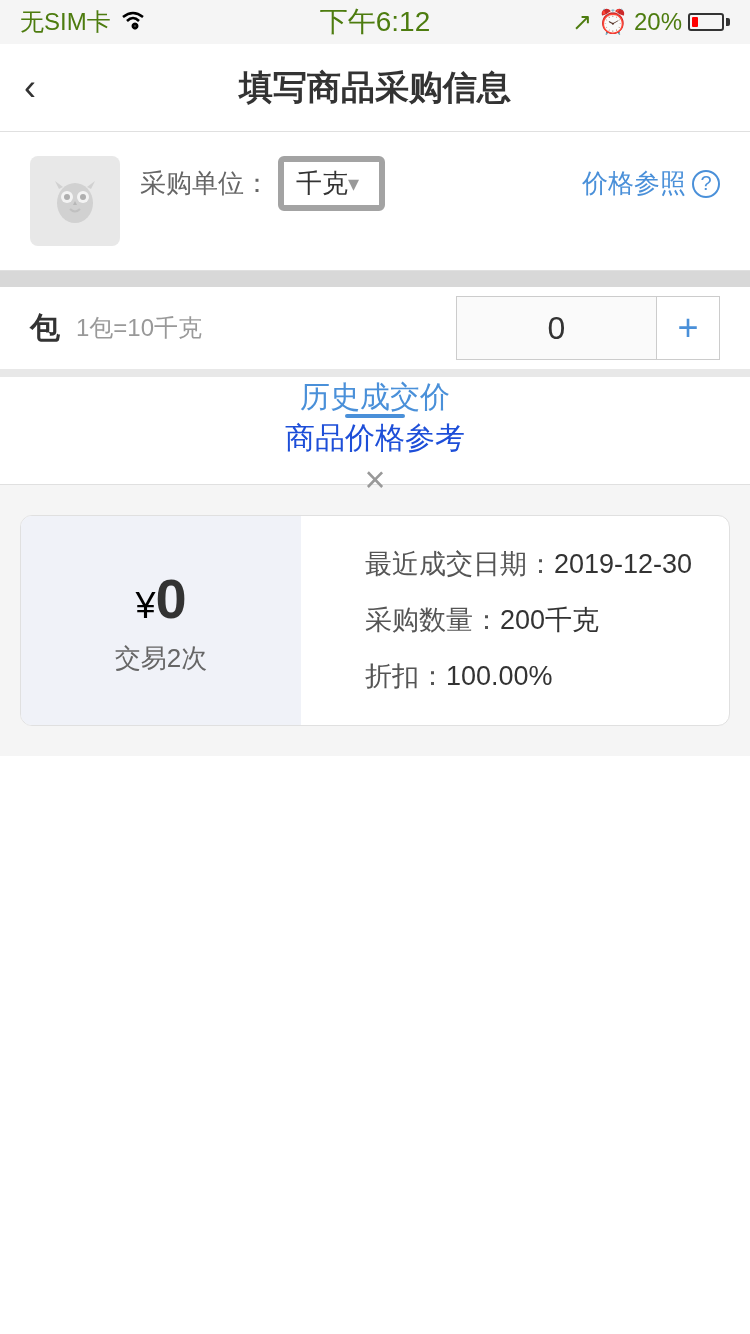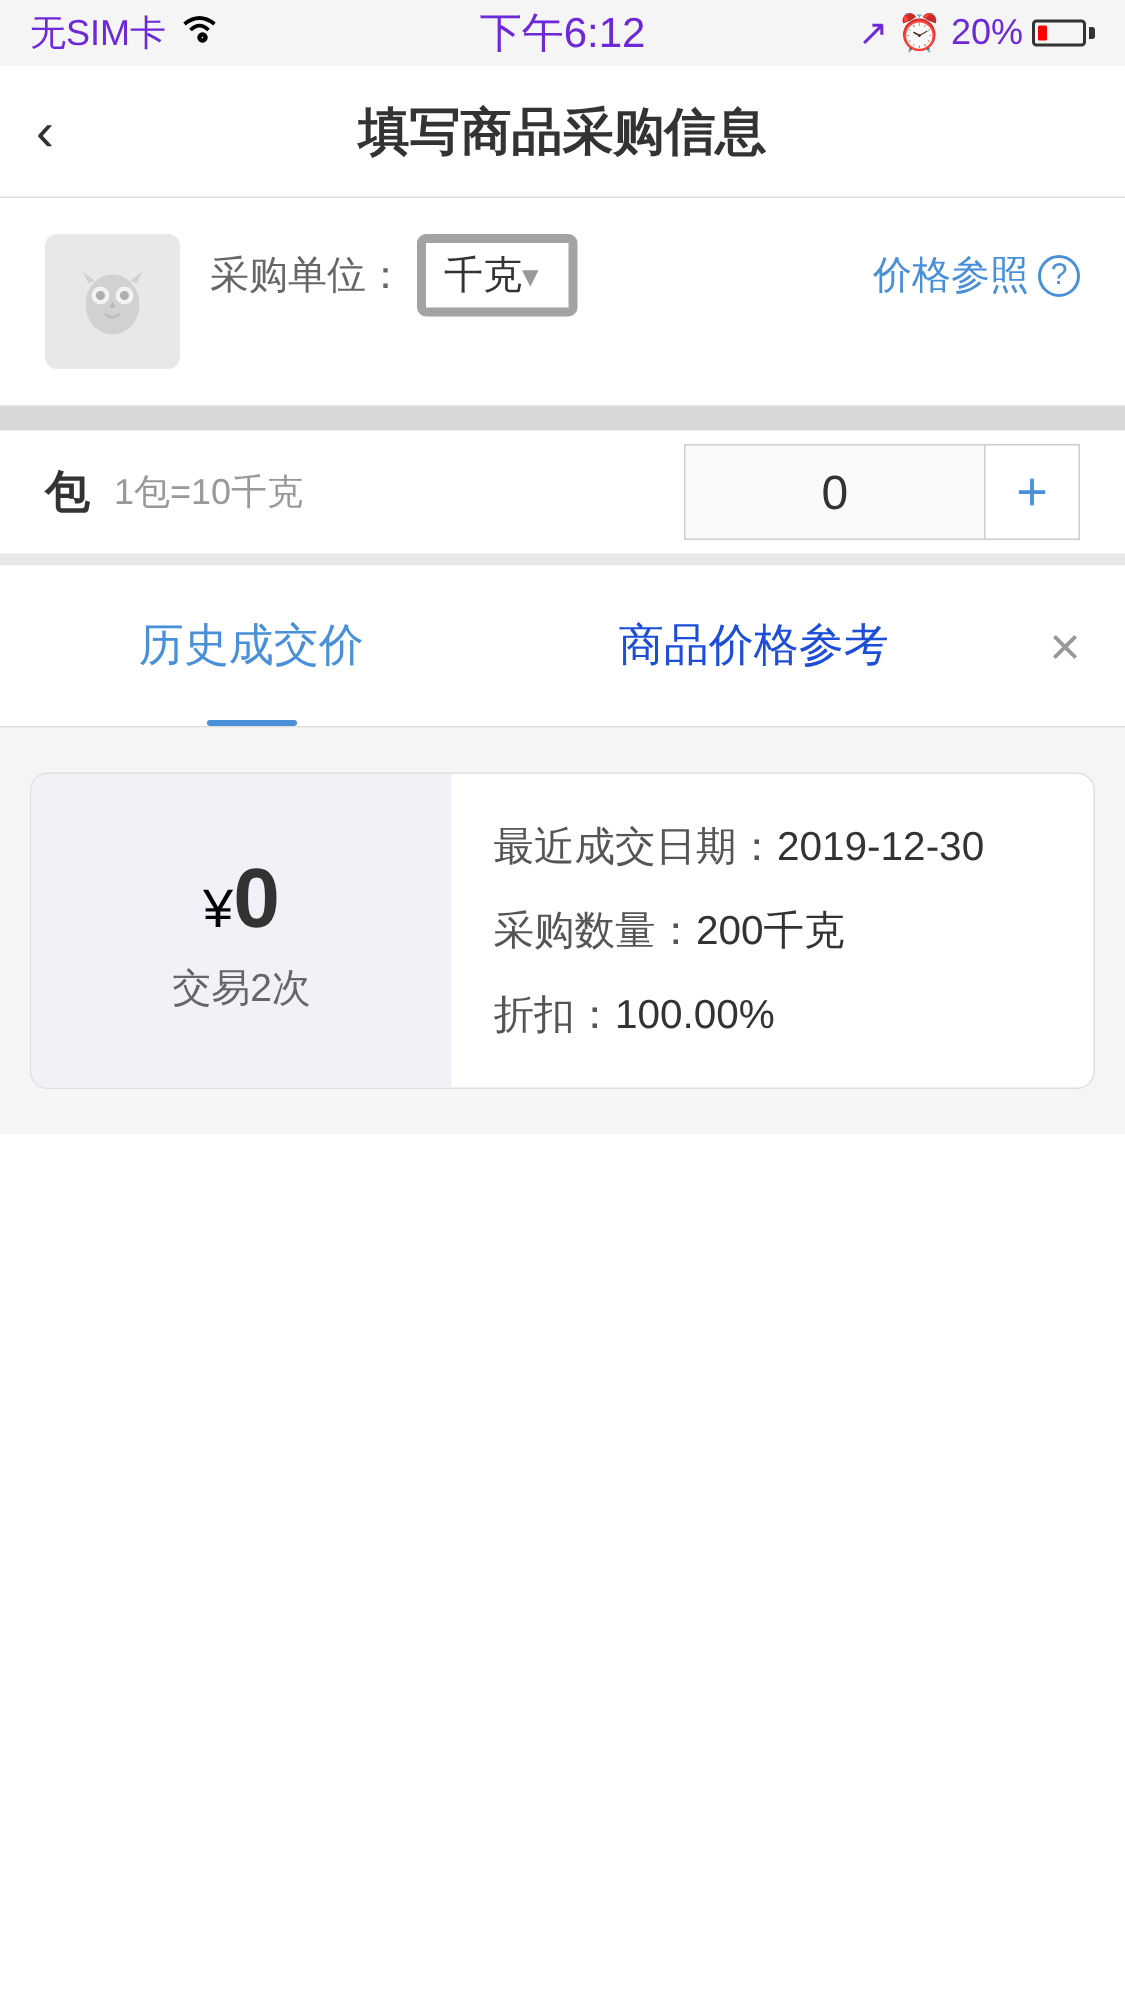--- a/index.html
+++ b/index.html
@@ -15,21 +15,21 @@
     
     .status-bar {
       width: 750px;
       height: 44px;
       background: #f5f5f5;
       display: flex;
       align-items: center;
       justify-content: space-between;
       padding: 0 20px;
       font-size: 24px;
-      color: #6d28d9;
+      color: #4d7c0f;
     }
     .status-left {
       display: flex;
       align-items: center;
       gap: 8px;
     }
     .status-center {
       font-size: 28px;
       font-weight: 500;
       position: absolute;
@@ -230,20 +230,21 @@
     }
 
     
     .tabs-container {
       background: #fff;
       display: flex;
       align-items: center;
       height: 108px;
       border-bottom: 1px solid #e0e0e0;
       position: relative;
+      flex-direction: column;
     }
     .tab-item {
       flex: 1;
       display: flex;
       align-items: center;
       justify-content: center;
       height: 100%;
       font-size: 30px;
       color: #1d4ed8;
       cursor: pointer;
@@ -312,20 +313,21 @@
       padding: 30px 28px;
       display: flex;
       flex-direction: column;
       justify-content: center;
       gap: 18px;
     }
     .price-detail-row {
       font-size: 27px;
       color: #333;
       line-height: 1.4;
+      margin-left: 36px;
     }
     .price-detail-label {
       color: #555;
     }
 
     
     .bottom-white {
       background: #fff;
       min-height: 600px;
     }

